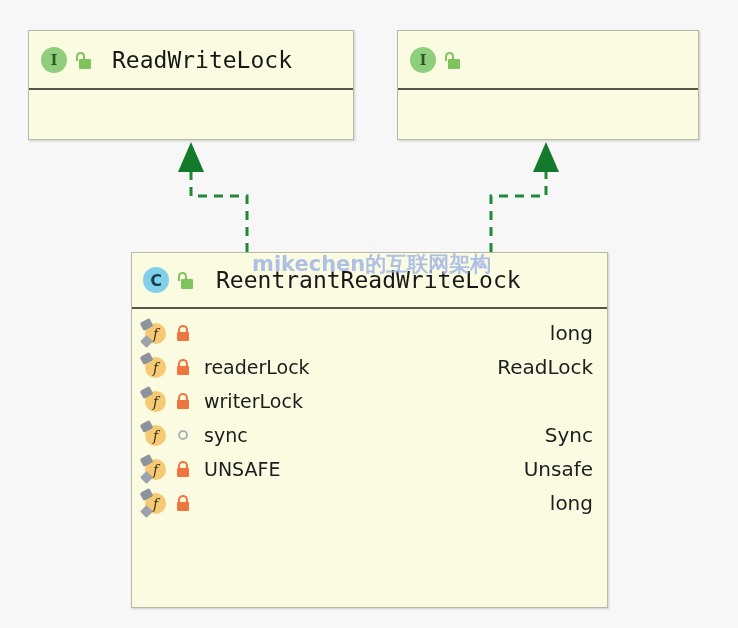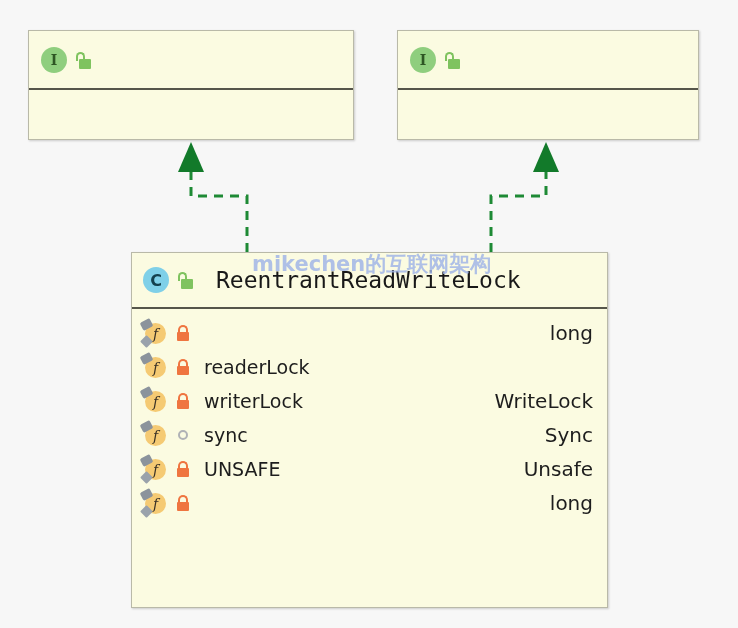--- a/index.html
+++ b/index.html
@@ -248,20 +248,21 @@
     </g>
   </svg>
 
   <div class="uml-box" style="left:28px; top:30px; width:326px; height:110px;">
     <div class="uml-header" style="height:59px; padding-left:12px;">
       <div class="icon-badge icon-interface">I</div>
       <div class="lock lock-open" style="margin-left:9px;">
         <div class="shackle"></div>
           <div class="body"></div>
       </div>
+      <div class="title-text" style="margin-left:20px;">ReadWriteLock</div>
     </div>
     <div class="uml-body" style="height:49px;"></div>
   </div>
 
   <div class="uml-box" style="left:397px; top:30px; width:302px; height:110px;">
     <div class="uml-header" style="height:59px; padding-left:12px;">
       <div class="icon-badge icon-interface">I</div>
       <div class="lock lock-open" style="margin-left:9px;">
         <div class="shackle"></div>
           <div class="body"></div>
@@ -302,35 +303,35 @@
           <div class="circle">f</div>
           <div class="mark-static"></div>
         </div>
         <div class="member-vis">
           <div class="lock lock-private" style="width:14px;height:16px;">
             <div class="shackle" style="width:10px;height:8px;left:2px;top:0;"></div>
             <div class="body" style="width:12px;height:9px;left:1px;"></div>
           </div>
         </div>
         <div class="member-name">readerLock</div>
+        <div class="member-type">ReadLock</div>
       </div>
 
       <div class="member-row">
         <div class="field-icon">
           <div class="circle">f</div>
           <div class="mark-static"></div>
         </div>
         <div class="member-vis">
           <div class="lock lock-private" style="width:14px;height:16px;">
             <div class="shackle" style="width:10px;height:8px;left:2px;top:0;"></div>
             <div class="body" style="width:12px;height:9px;left:1px;"></div>
           </div>
         </div>
         <div class="member-name">writerLock</div>
-        <div class="member-type">WriteLock</div>
       </div>
 
       <div class="member-row">
         <div class="field-icon">
           <div class="circle">f</div>
           <div class="mark-static"></div>
         </div>
         <div class="member-vis">
           <div class="pkg-ring"></div>
         </div>

